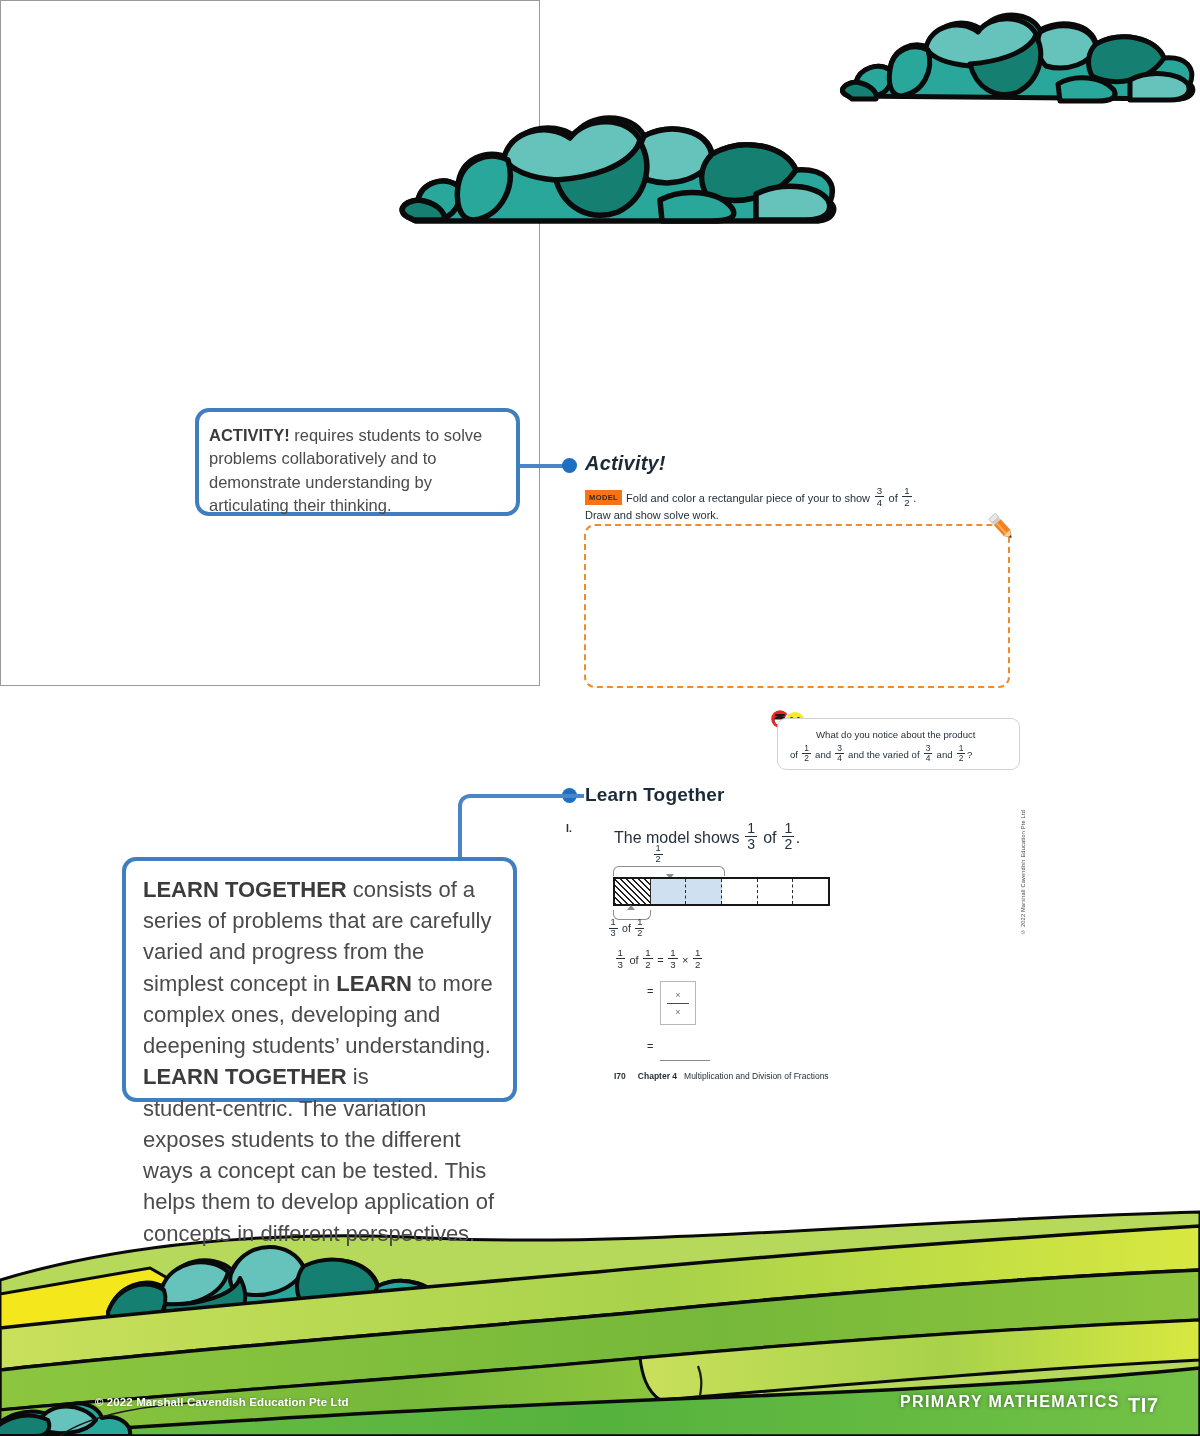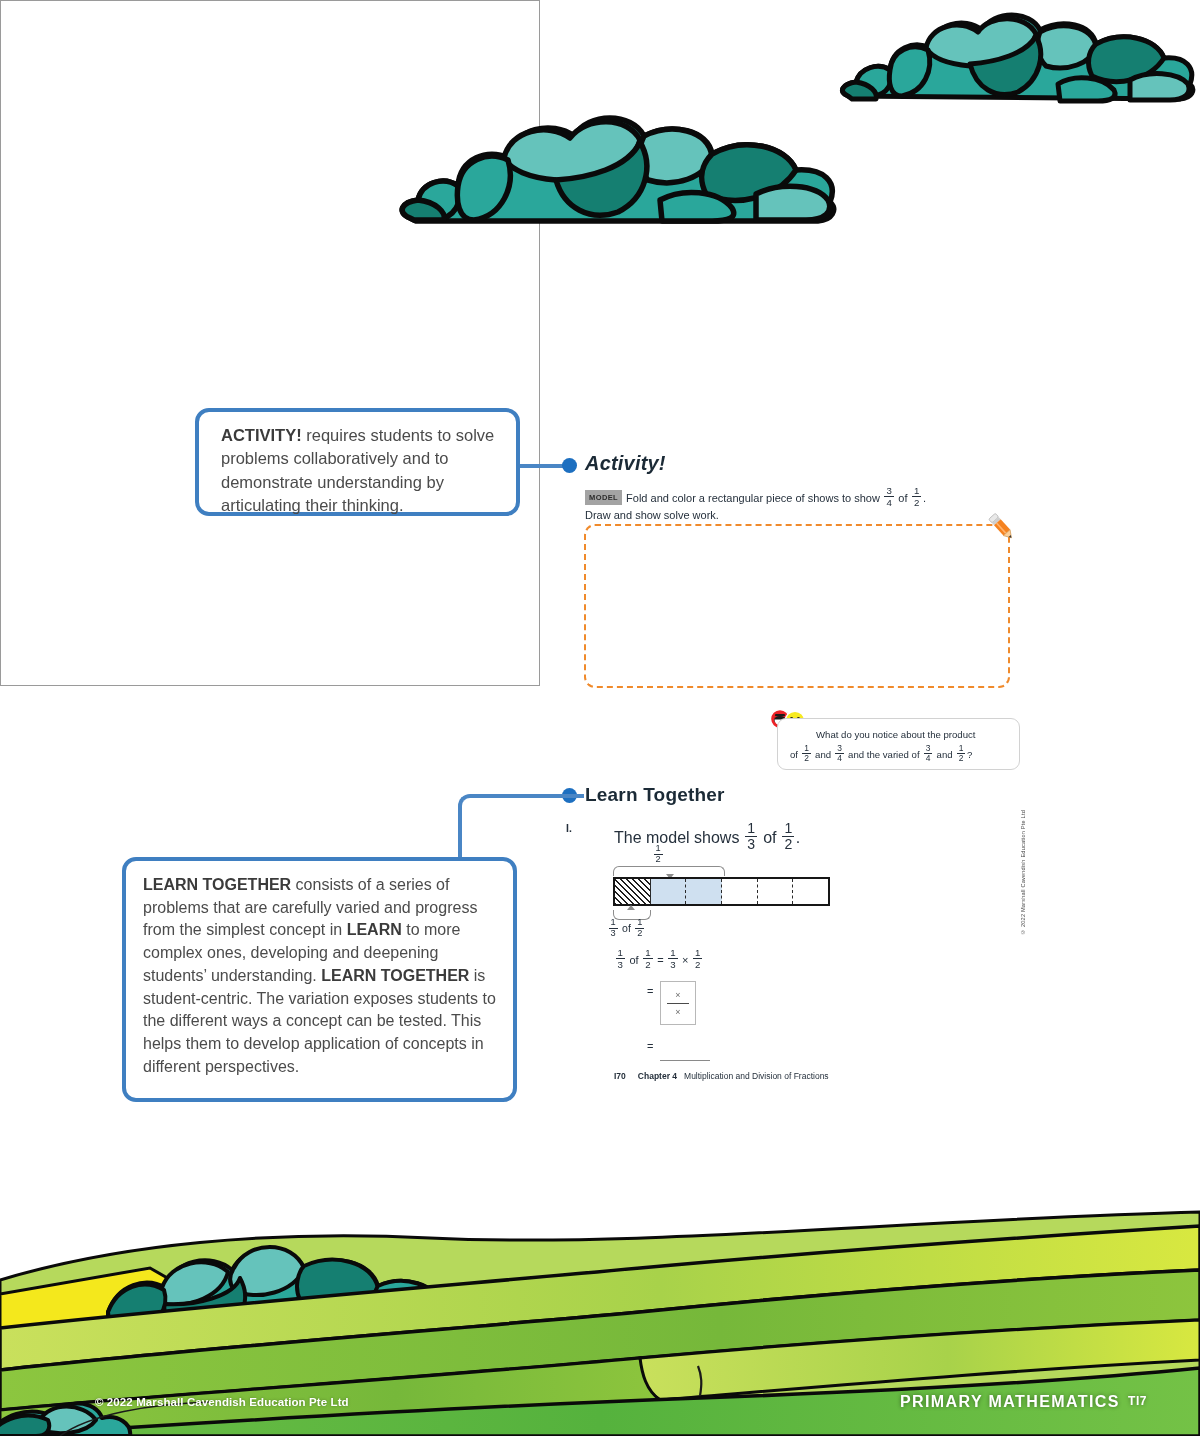--- a/index.html
+++ b/index.html
@@ -27,25 +27,25 @@
   
   .callout{
     position:absolute;background:#ffffff;
     border:4px solid #3f7fc1;border-radius:14px;
     box-sizing:border-box;
     color:#4b4b4b;
     line-height:1.42;
   }
   .callout-activity{
     left:195px;top:408px;width:325px;height:108px;
-    padding:12px 16px 10px 22px;font-size:16.5px;
+    padding:12px 16px 10px 10px;font-size:16.5px;
   }
   .callout-learn{
     left:122px;top:857px;width:395px;height:245px;
-    padding:13px 16px 10px 17px;font-size:16px;
+    padding:13px 16px 10px 17px;font-size:22px;
   }
   .callout b{font-weight:bold;color:#3b3b3b;}
 
   
   .conn{position:absolute;background:#4a86c5;}
   .conn-act-h{left:518px;top:464px;width:48px;height:4px;}
   .dot{position:absolute;width:15px;height:15px;border-radius:50%;background:#1d6fc0;}
   .dot-act{left:562px;top:458px;}
   .dot-learn{left:562px;top:788px;}
 
@@ -62,21 +62,21 @@
   .head-activity{
     left:585px;top:452px;font-size:20px;font-weight:bold;font-style:italic;
     color:#1b2a36;letter-spacing:.2px;
   }
   .head-learn{
     left:585px;top:784px;font-size:19px;font-weight:bold;
     color:#1b2a36;letter-spacing:.2px;
   }
 
   .model-badge{
-    display:inline-block;background:#a3a3a3;color:#2c2c2c;
+    display:inline-block;background:#f97316;color:#2c2c2c;
     font-size:7.5px;font-weight:bold;letter-spacing:.4px;
     padding:2px 4px 1px;vertical-align:2px;margin-right:4px;
   }
   .instr{
     left:585px;top:486px;width:400px;font-size:11px;line-height:1.62;color:#25303c;
   }
 
   
   .frac{display:inline-block;vertical-align:-0.42em;text-align:center;
         font-size:.88em;line-height:1;margin:0 1.5px;}
@@ -153,21 +153,21 @@
   
   .foot-copy{
     left:95px;top:1396px;font-size:11.5px;color:#ffffff;font-weight:bold;
     letter-spacing:.1px;text-shadow:0 0 3px rgba(0,0,0,.35);
   }
   .brand{
     left:900px;top:1393px;font-size:16px;font-weight:bold;color:#ffffff;
     letter-spacing:1.4px;text-shadow:0 0 4px rgba(0,0,0,.45);
   }
   .tcode{
-    left:1128px;top:1394px;font-size:12px;font-weight:bold;color:#ffffff;
+    left:1128px;top:1394px;font-size:20px;font-weight:bold;color:#ffffff;
     letter-spacing:.6px;text-shadow:0 0 4px rgba(0,0,0,.45);
   }
 </style>
 </head>
 <body>
 
 <svg class="layer bush-top-right" viewBox="0 0 372 112">
   <g stroke="#0a0a0a" stroke-width="5" stroke-linejoin="round">
     <path d="M18 100 C8 96 12 88 26 86 C30 72 48 66 60 74 C62 52 84 44 100 52 C104 28 134 20 152 34 C164 14 200 14 210 34 C232 22 262 28 266 48 C292 34 326 42 334 62 C356 60 366 72 360 88 C366 94 362 102 350 103 Z" fill="#2aa79b"></path>
     <path d="M96 52 C100 30 130 22 148 36 C160 18 196 18 206 38 C200 62 170 72 140 70 C118 68 102 62 96 52 Z" fill="#65c3bb"></path>
@@ -268,21 +268,21 @@
   <b>ACTIVITY!</b><span> requires students to solve problems collaboratively and to demonstrate understanding by articulating their thinking.</span>
 </div>
 
 <div class="callout callout-learn">
   <b>LEARN TOGETHER</b><span> consists of a series of problems that are carefully varied and progress from the simplest concept in </span><b>LEARN</b><span> to more complex ones, developing and deepening students’ understanding. </span><b>LEARN TOGETHER</b><span> is student‑centric. The variation exposes students to the different ways a concept can be tested. This helps them to develop application of concepts in different perspectives.</span>
 </div>
 
 <div class="pg head-activity">Activity!</div>
 
 <div class="pg instr">
-  <span class="model-badge">MODEL</span><span>Fold and color a rectangular piece of shows to show </span><span class="frac"><span class="n">3</span><span class="d">4</span></span><span> of </span><span class="frac"><span class="n">1</span><span class="d">2</span></span><span>.</span><br>
+  <span class="model-badge">MODEL</span><span>Fold and color a rectangular piece of your to show </span><span class="frac"><span class="n">3</span><span class="d">4</span></span><span> of </span><span class="frac"><span class="n">1</span><span class="d">2</span></span><span>.</span><br>
   <span>Draw and show solve work.</span>
 </div>
 
 <div class="pg workbox"></div>
 
 <svg class="layer pencil" viewBox="0 0 36 36">
   <g transform="rotate(-42 18 18)">
     <rect x="14" y="4" width="9" height="5" rx="1.4" fill="#e9e9e9" stroke="#b5b5b5" stroke-width="0.8"></rect>
     <rect x="14" y="9" width="9" height="3" fill="#cfcfcf"></rect>
     <rect x="14" y="12" width="9" height="14" fill="#f58220"></rect>

